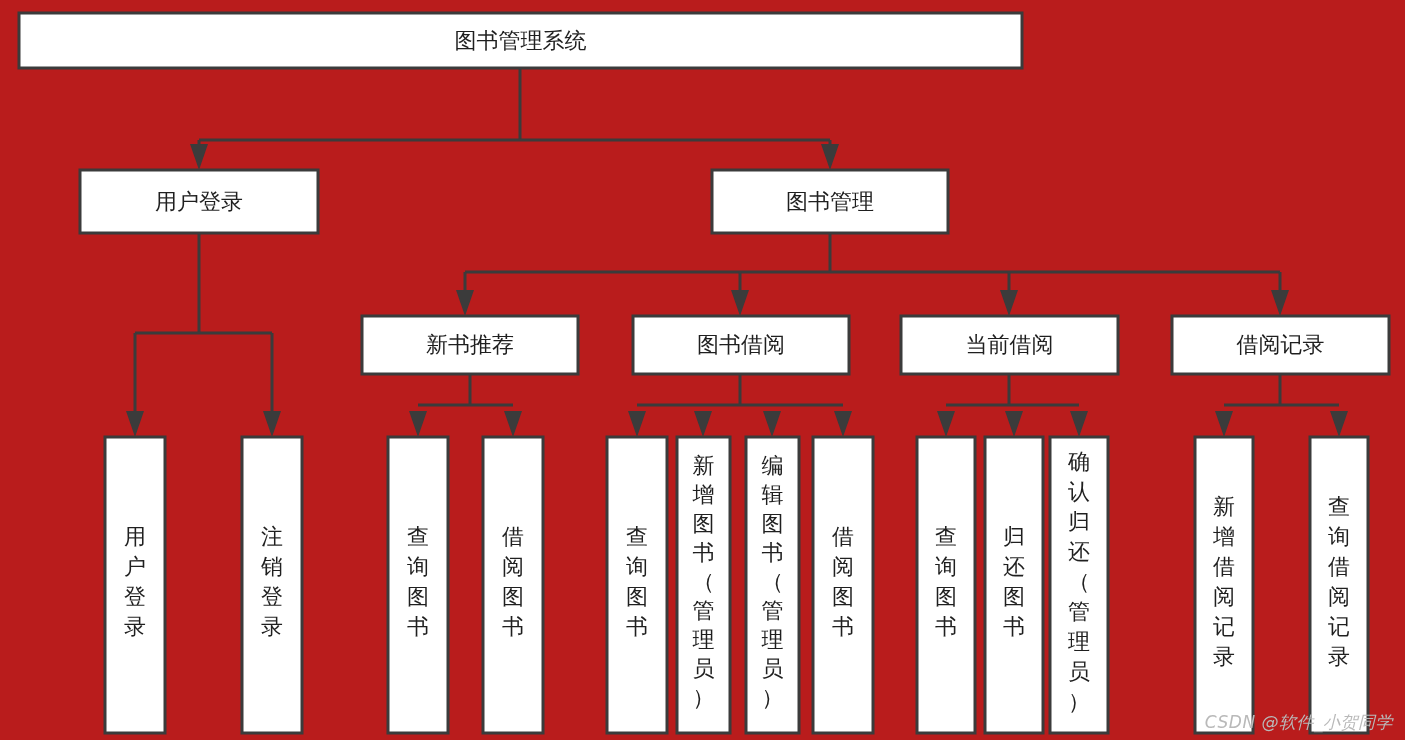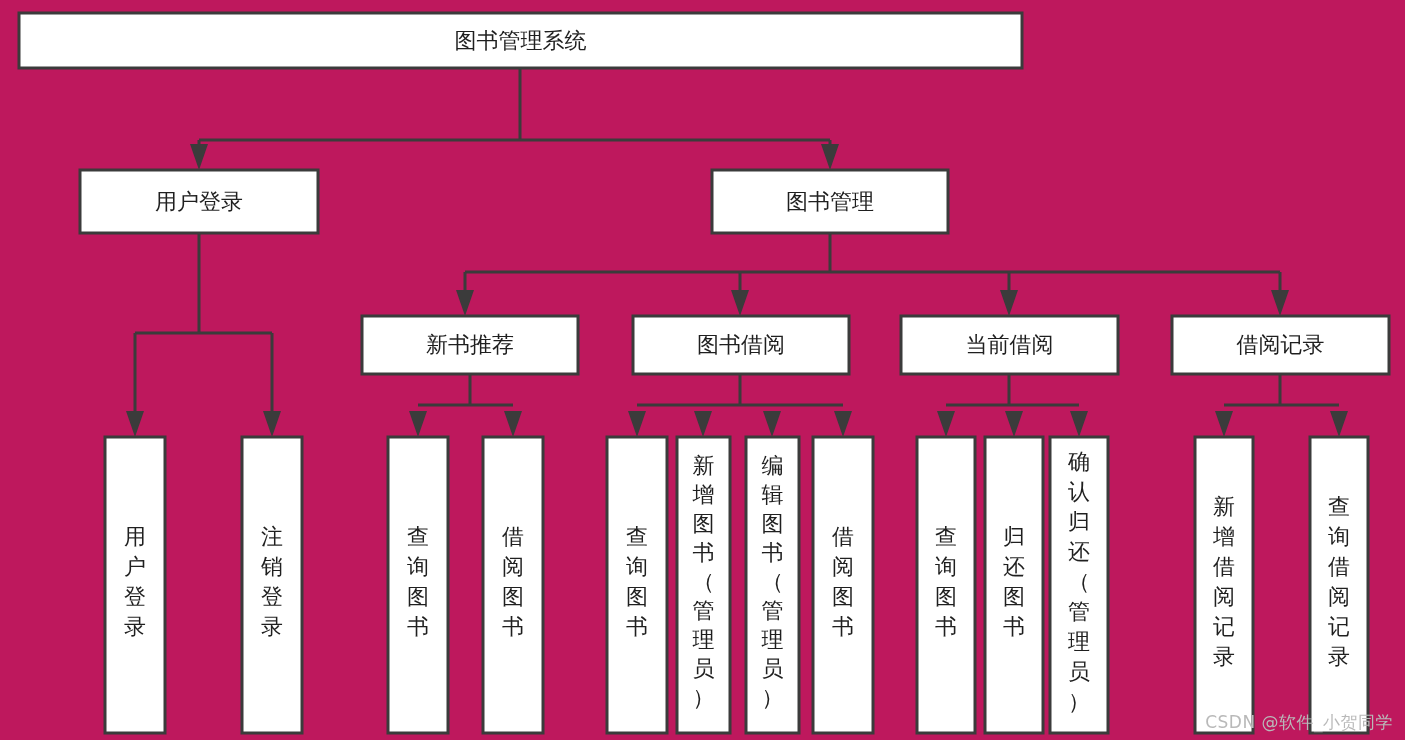--- a/index.html
+++ b/index.html
@@ -8,21 +8,21 @@
     padding: 0;
     background: #ffffff;
   }
   body {
     font-family: "DejaVu Sans", "Liberation Sans", sans-serif;
   }
   #diagram-root {
     position: relative;
     width: 1405px;
     height: 740px;
-    background: #be185d;
+    background: #b91c1c;
     overflow: hidden;
   }
   svg.diagram-canvas {
     position: absolute;
     top: 0;
     left: 0;
     width: 1405px;
     height: 747px;
     display: block;
   }
@@ -57,20 +57,21 @@
   .watermark-text {
     position: absolute;
     right: 12px;
     bottom: 6px;
     font-family: "DejaVu Sans", "Liberation Sans", sans-serif;
     font-size: 17px;
     color: #b9b9b9;
     white-space: nowrap;
     pointer-events: none;
     letter-spacing: 0.5px;
+    font-style: italic;
   }
 </style>
 </head>
 <body>
 
 <div id="diagram-root">
   <svg class="diagram-canvas" viewBox="0 0 1405 747" xmlns="http://www.w3.org/2000/svg">
     <g id="layer-connectors">
         <polyline points="520,68 520,140" class="connector-line"></polyline>
         <polyline points="199,140 830,140" class="connector-line"></polyline>

